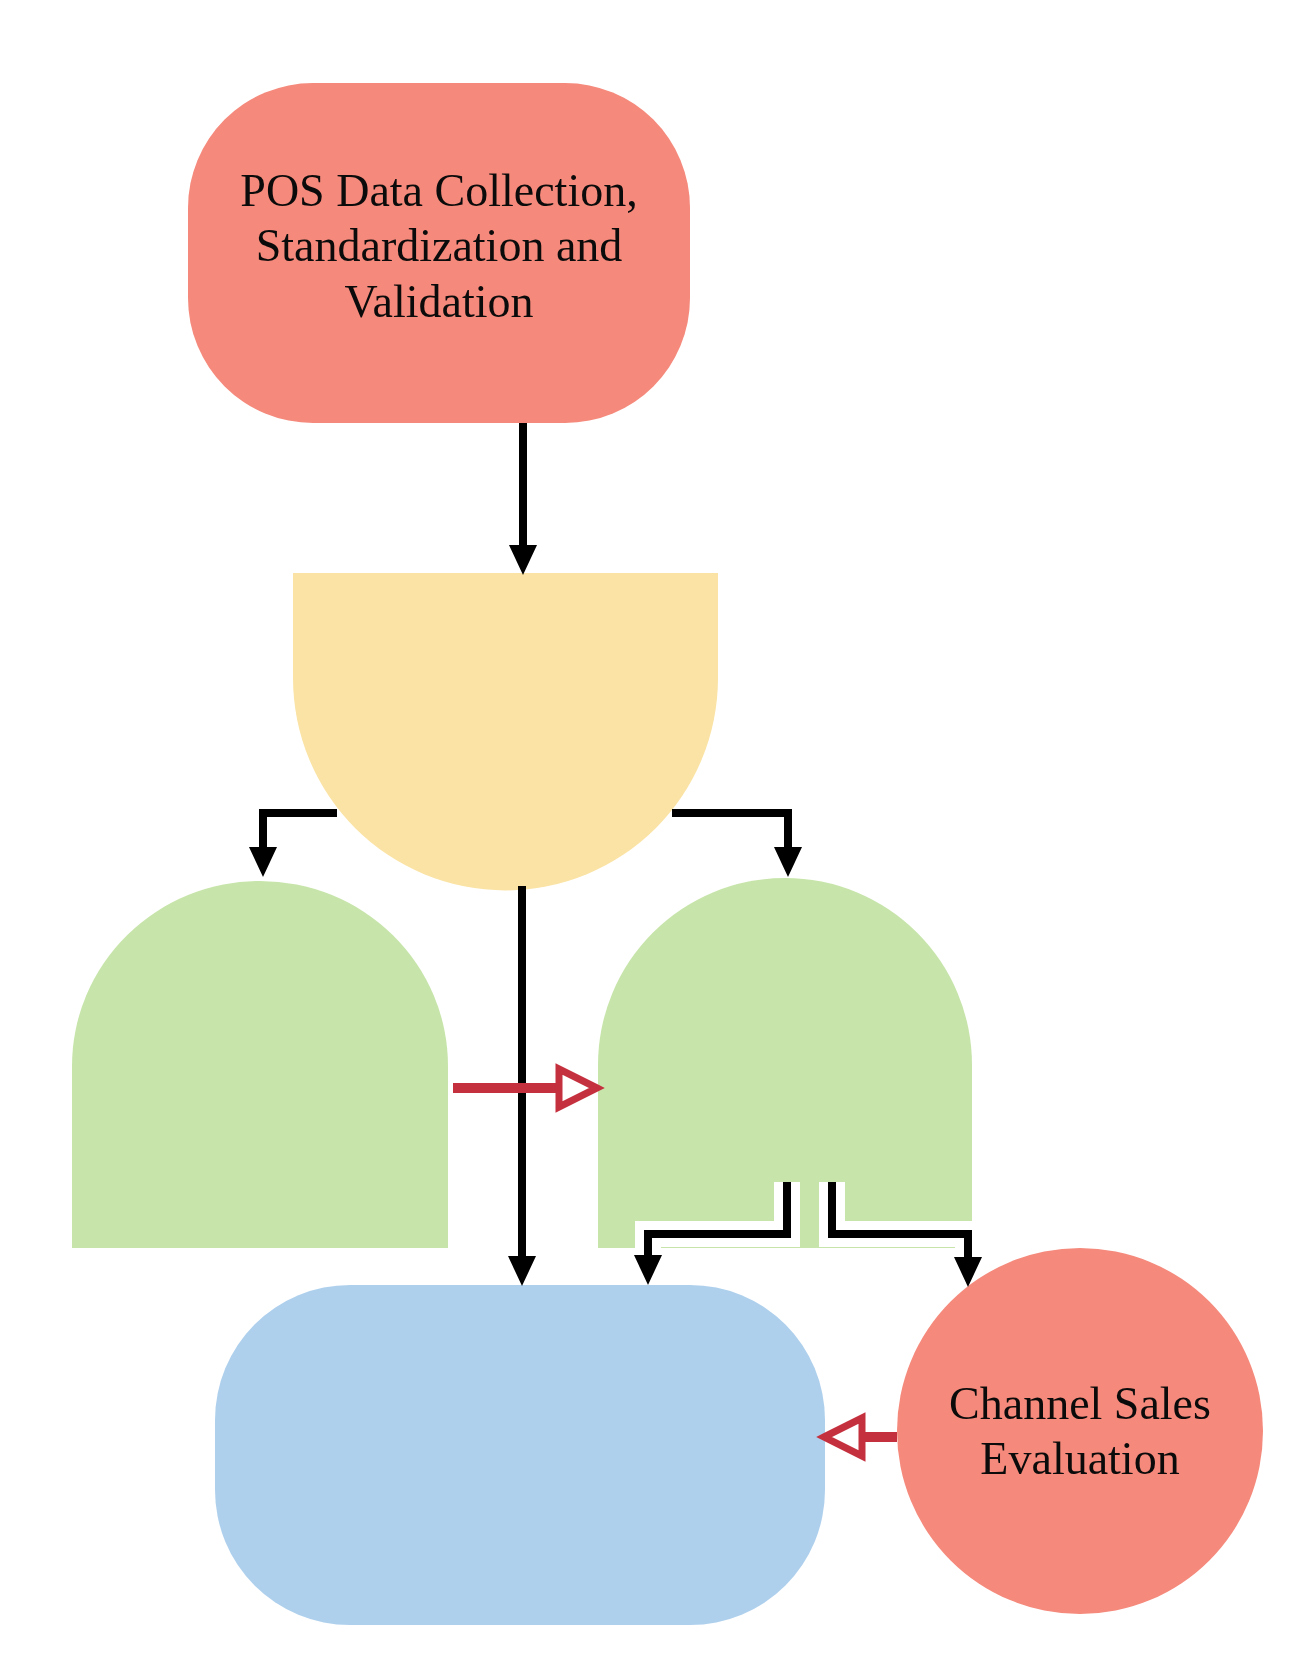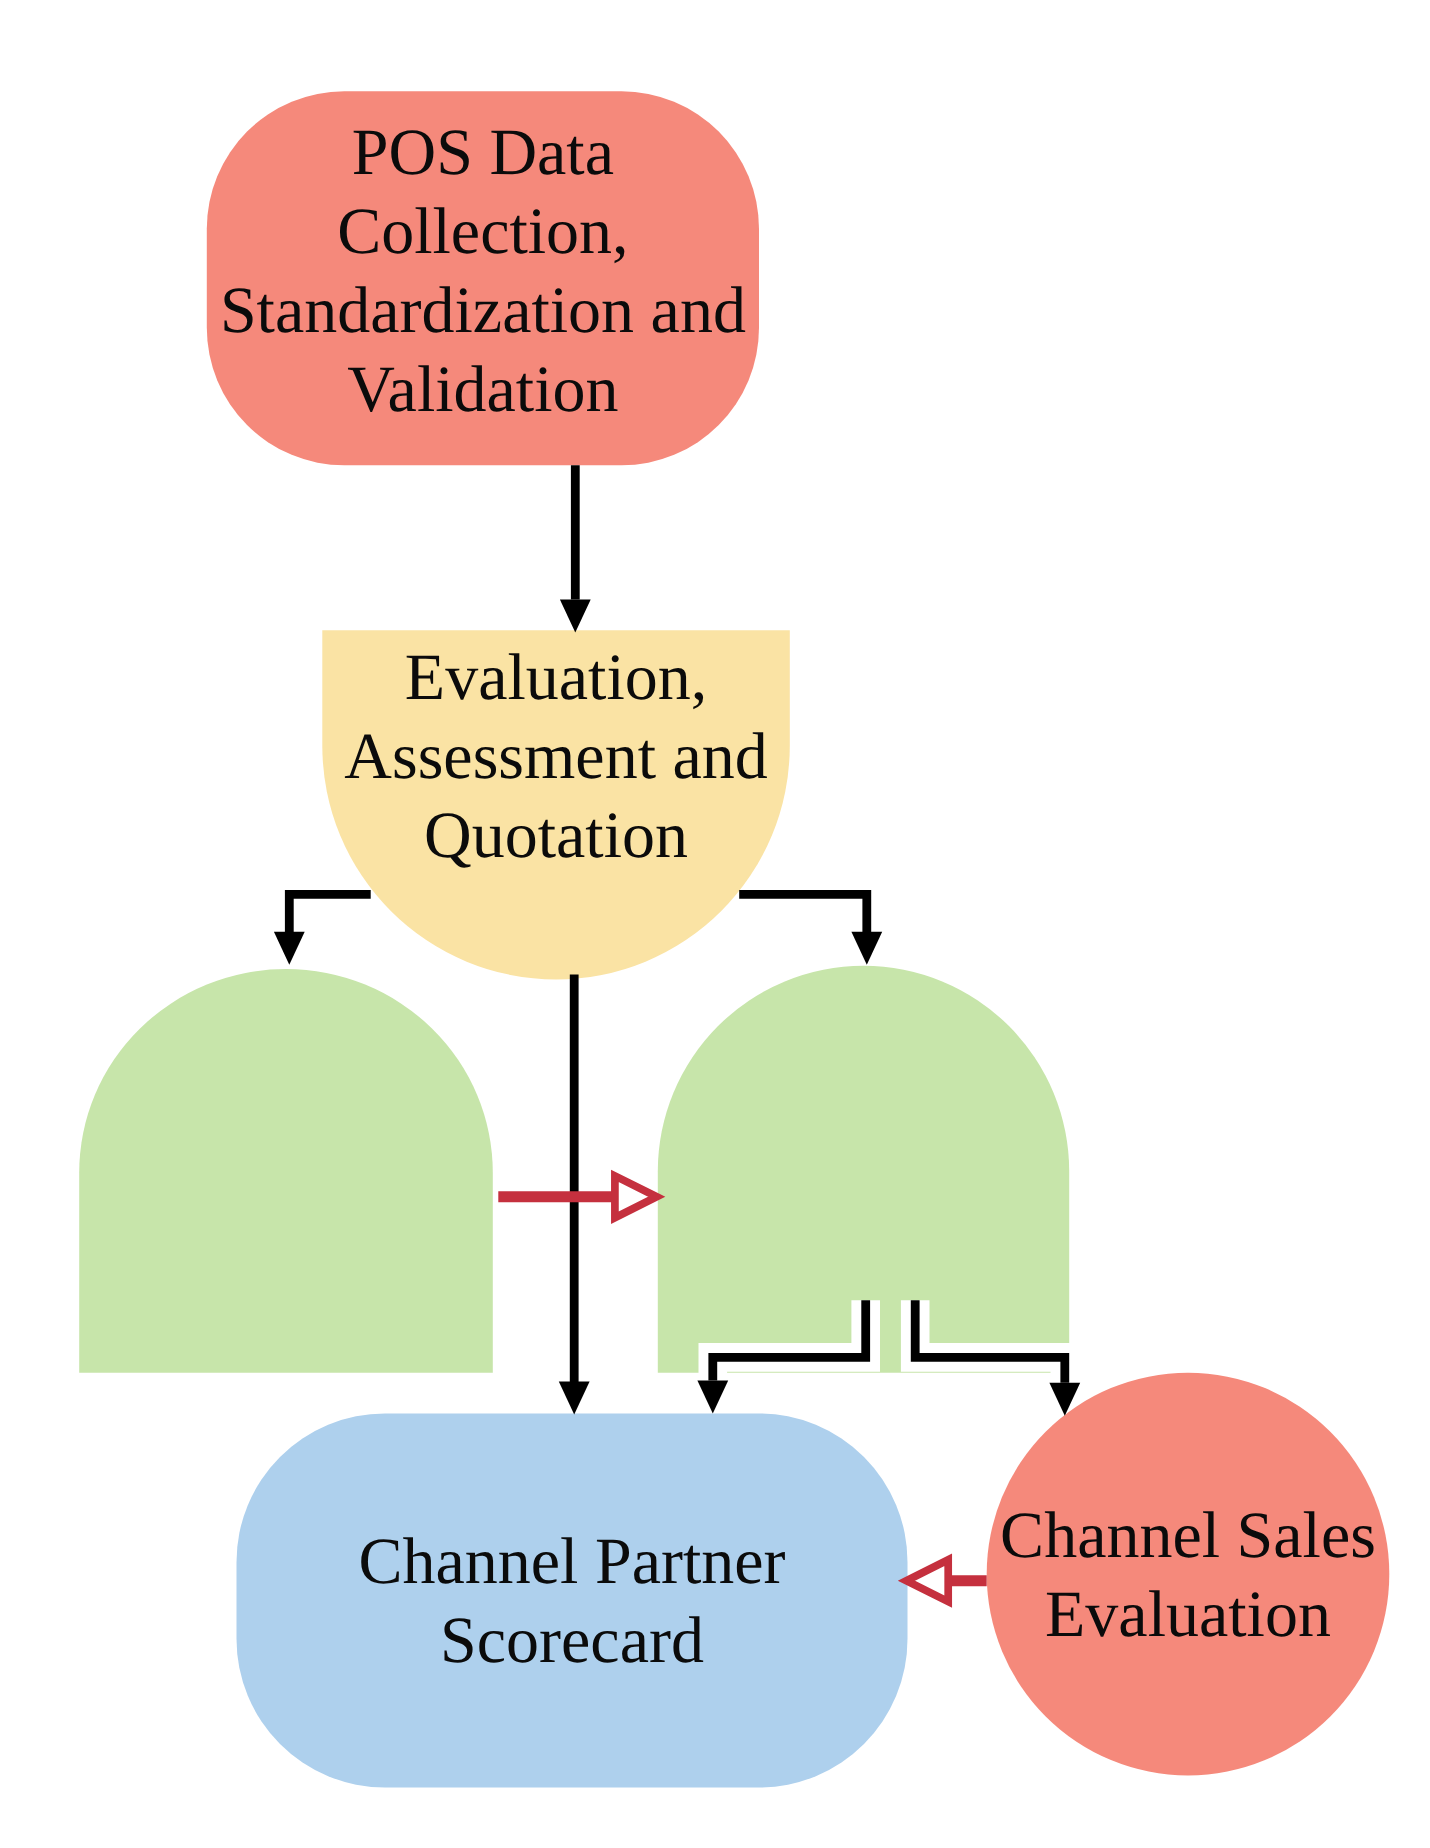--- a/index.html
+++ b/index.html
@@ -16,21 +16,21 @@
     left: 0; top: 0;
   }
   .node-label {
     position: absolute;
     display: flex;
     align-items: center;
     justify-content: center;
     text-align: center;
     white-space: pre-line;
     color: #0b0b0b;
-    font-size: 60px;
+    font-size: 46px;
     line-height: 1.2;
     box-sizing: border-box;
     pointer-events: none;
   }
   .lbl-pos        { left: 188px; top: 83px;   width: 502px; height: 340px; padding-bottom: 14px; }
   .lbl-evaluation { left: 293px; top: 573px;  width: 425px; height: 317px; padding-bottom: 90px; }
   .lbl-svir       { left: 72px;  top: 878px;  width: 376px; height: 370px; padding-top: 14px; }
   .lbl-cpp        { left: 598px; top: 878px;  width: 374px; height: 370px; }
   .lbl-scorecard  { left: 215px; top: 1285px; width: 610px; height: 340px; }
   .lbl-commission { left: 897px; top: 1248px; width: 366px; height: 366px; }
@@ -94,25 +94,20 @@
     <g>
       <line x1="897" y1="1437" x2="861" y2="1437" stroke-width="10" stroke="#C5303E"></line>
       <polygon points="824,1437 862,1418 862,1456" fill="#ffffff" stroke-width="7" stroke-linejoin="miter" stroke="#C5303E"></polygon>
     </g>
   </svg>
 
   <div class="node-label lbl-pos">POS Data Collection,
 Standardization and
 Validation</div>
 
-  <div class="node-label lbl-evaluation">Evaluation,
-Assessment and
-Quotation</div>
 
 
 
-  <div class="node-label lbl-scorecard">Channel Partner
-Scorecard</div>
 
   <div class="node-label lbl-commission">Channel Sales
 Evaluation</div>
 
 </div>
 
 </body></html>

